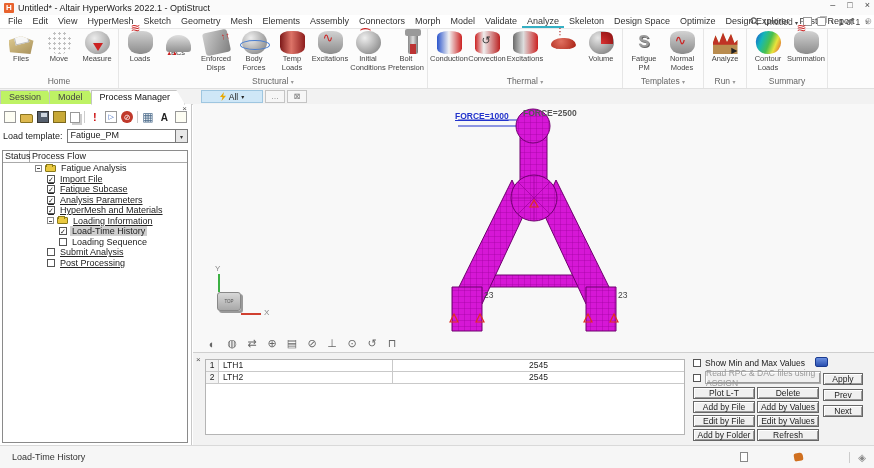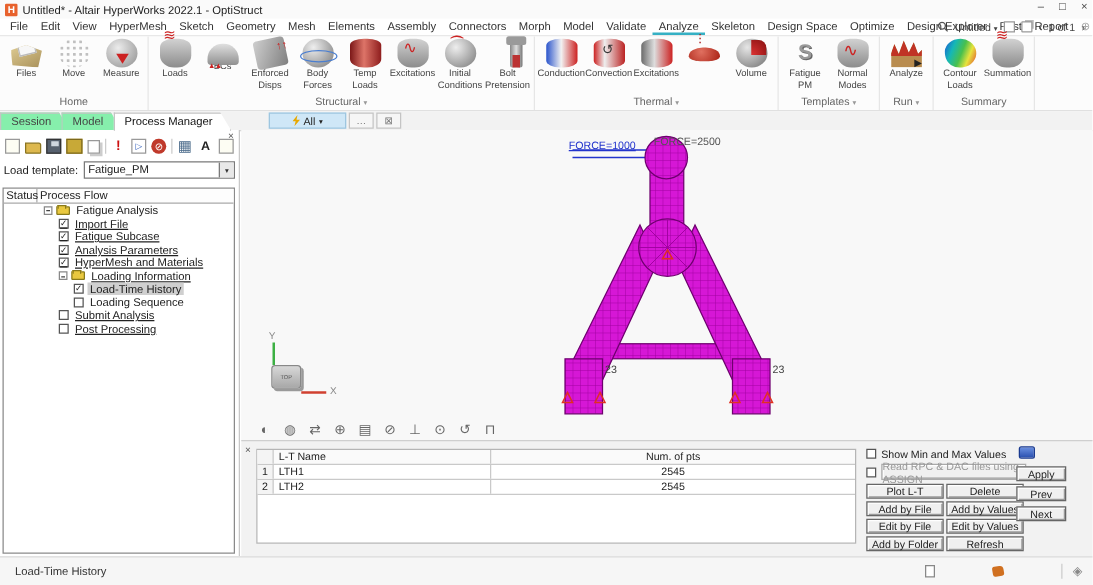--- a/index.html
+++ b/index.html
@@ -57,23 +57,23 @@
   .ic-volume::after { content:""; position:absolute; right:1px; top:1px; width:12px; height:12px; background:radial-gradient(circle at 0 100%,#d33,#811); border-radius:0 50% 0 0; }
   .ic-fatigue { color:#9a9a9a; font-weight:bold; font-size:17px; text-shadow:1px 1px 0 #666; text-align:center; line-height:22px; }
   .ic-normal::after { content:"∿"; position:absolute; top:1px; left:5px; color:#c22; font-size:14px; }
   .ic-analyze { background:#b98c4f; clip-path:polygon(0 55%,12% 18%,26% 52%,42% 6%,58% 48%,74% 12%,88% 52%,100% 38%,100% 100%,0 100%); }
   .ic-analyze::before { content:""; position:absolute; inset:0 0 40% 0; background:#c03325; clip-path:polygon(0 90%,12% 30%,26% 88%,42% 10%,58% 80%,74% 20%,88% 86%,100% 63%,100% 100%,0 100%); }
   .ic-analyze::after { content:"▶"; position:absolute; right:0; bottom:-1px; font-size:8px; color:#222; }
   .ic-contour { background:linear-gradient(120deg,#1b4fd8,#15b7b7 28%,#49c04d 52%,#e8e33c 72%,#e03a2f); border-radius:46% 54% 50% 50%; transform:rotate(-8deg); }
 
   
   #tabrow { height:16px; background:#f2f2f2; border-bottom:1px solid #d8d8d8; font-size:9px; }
-  .tab { height:15px; margin-top:1px; padding:1px 14px 0 8px; background:#86efac; border:1px solid #c4c4c4; border-bottom:none; clip-path:polygon(0 100%,0 0,calc(100% - 9px) 0,100% 100%); margin-right:-7px; color:#444; }
+  .tab { height:15px; margin-top:1px; padding:1px 14px 0 8px; background:#bef264; border:1px solid #c4c4c4; border-bottom:none; clip-path:polygon(0 100%,0 0,calc(100% - 9px) 0,100% 100%); margin-right:-7px; color:#444; }
   .tab.active { background:#fff; color:#111; z-index:2; position:relative; }
-  #entitybar { position:absolute; left:215px; top:1px; display:flex; gap:2px; }
+  #entitybar { position:absolute; left:201px; top:1px; display:flex; gap:2px; }
   #filterbtn { background:#cfe7f7; border:1px solid #9ec6e0; font-size:8.5px; height:13px; width:62px; display:flex; align-items:center; justify-content:center; gap:3px; }
   .minibtn { border:1px solid #c4c4c4; background:#f6f6f6; font-size:8px; height:13px; width:20px; display:flex; align-items:center; justify-content:center; color:#777; }
 
   
   #main { position:absolute; top:104px; left:0; width:874px; height:341px; }
   #leftpanel { position:absolute; left:0; top:0; width:192px; height:341px; background:#fff; border-right:1px solid #c8c8c8; }
   #panelclose { position:absolute; right:4px; top:0px; font-size:8px; color:#555; }
   #ptoolbar { display:flex; gap:4px; padding:7px 4px 4px 4px; align-items:center; }
   .pi { width:13px; height:12px; display:inline-flex; align-items:center; justify-content:center; font-size:9px; position:relative; }
   .pi-doc { background:#fdfdf3; border:1px solid #999; }
@@ -101,21 +101,21 @@
   .d0 { padding-left:32px; } .d1 { padding-left:44px;text-decoration:underline; } .d2 { padding-left:56px; }
   .exp { width:7px; height:7px; border:1px solid #888; background:#fff; position:relative; flex:none; }
   .exp::after { content:""; position:absolute; left:1px; right:1px; top:2.5px; height:1px; background:#444; }
   .fold { width:11px; height:7px; background:#e9c83f; border:1px solid #8a7a1a; border-radius:0 1px 1px 1px; position:relative; flex:none; }
   .fold::before { content:""; position:absolute; top:-2px; left:0; width:5px; height:2px; background:#e9c83f; border:1px solid #8a7a1a; border-bottom:none; }
   .cb { width:8px; height:8px; border:1px solid #555; background:#fff; flex:none; font-size:7px; line-height:7px; text-align:center; color:#222; }
 
   
   #graphics { position:absolute; left:193px; top:0; width:681px; height:248px; background:#f8f8f8; }
   #partsvg { position:absolute; left:247px; top:0; }
-  .forcelabel { position:absolute; font-size:8.5px; white-space:nowrap; }
+  .forcelabel { position:absolute; font-size:8.5px; white-space:nowrap;font-weight:bold; }
   #flblue { left:262px; top:7px; color:#2233cc; text-decoration:underline; }
   #fldark { left:330px; top:4px; color:#555; }
   .conlabel { position:absolute; font-size:8.5px; color:#444; }
   #triad { position:absolute; left:14px; top:168px; width:60px; height:60px; font-size:8px; color:#888; }
   #triadcube { position:absolute; left:10px; top:20px; width:24px; height:19px; background:linear-gradient(#d8d8d8,#a8a8a8); border:1px solid #888; border-radius:3px; display:flex; align-items:center; justify-content:center; font-size:4.5px; color:#555; box-shadow:2px 2px 0 #9a9a9a; }
   #triad .yaxis { position:absolute; left:11px; top:2px; width:2px; height:18px; background:#3cb043; }
   #triad .xaxis { position:absolute; left:34px; top:41px; width:20px; height:2px; background:#d04030; }
   #triad .ylab { position:absolute; left:8px; top:-8px; }
   #triad .xlab { position:absolute; left:57px; top:36px; }
   #viewbar { position:absolute; left:12px; bottom:2px; display:flex; gap:6px; }
@@ -129,21 +129,21 @@
   .ltr .cn { width:13px; border-right:1px solid #c9c9c9; text-align:center; background:#f4f4f4; }
   .ltr .cname { width:174px; border-right:1px solid #c9c9c9; padding-left:4px; }
   .ltr .cpts { flex:1; text-align:center; }
   .ltr.hdr { background:#fafafa; }
   #rpccol { position:absolute; left:500px; top:5px; width:128px; font-size:8.5px; }
   .ckrow { display:flex; align-items:center; gap:4px; margin-bottom:3px; }
   .btn { border:1px solid #666; background:#f0f0f0; box-shadow:inset 1px 1px 0 #fff, inset -1px -1px 0 #9a9a9a; font-size:8.5px; height:12px; display:flex; align-items:center; justify-content:center; color:#222; }
   .btn.disabled { color:#999; border-color:#aaa; }
   #btngrid { display:grid; grid-template-columns:62px 62px; gap:2px; margin-top:2px; }
   #ploticon { position:absolute; left:622px; top:4px; width:13px; height:10px; background:linear-gradient(#6a8fe0,#2a50b0); border:1px solid #1a3a90; border-radius:2px; }
-  #navcol { position:absolute; right:21px; top:20px; display:flex; flex-direction:column; gap:4px;text-align:center; }
+  #navcol { position:absolute; right:11px; top:20px; display:flex; flex-direction:column; gap:4px;text-align:center; }
   #navcol .btn { width:40px; }
 
   
   #statusbar { position:absolute; left:0; top:445px; width:874px; height:23px; background:#f6f6f6; border-top:1px solid #d9d9d9; display:flex; align-items:center; font-size:9px; color:#333; padding-left:12px; }
   #statusicons { position:absolute; right:8px; display:flex; gap:46px; align-items:center; }
   .sti-doc { width:8px; height:10px; border:1px solid #888; background:#fff; }
   .sti-orange { width:9px; height:8px; background:#d07020; transform:rotate(-10deg); border-radius:2px 3px 2px 2px; }
   .sti-nav { color:#888; font-size:10px; border-left:1px solid #ccc; padding-left:8px; }
 </style>
 </head>
@@ -462,25 +462,20 @@
       <span class="vicon">⊥</span>
       <span class="vicon">⊙</span>
       <span class="vicon">↺</span>
       <span class="vicon">⊓</span>
     </div>
   </div>
 
   <div id="ltpanel">
     <span id="ltclose">×</span>
     <div id="lttable">
-      <div class="ltr hdr">
-        <span class="cn"></span>
-        <span class="cname">L-T Name</span>
-        <span class="cpts">Num. of pts</span>
-      </div>
       <div class="ltr">
         <span class="cn">1</span>
         <span class="cname">LTH1</span>
         <span class="cpts">2545</span>
       </div>
       <div class="ltr">
         <span class="cn">2</span>
         <span class="cname">LTH2</span>
         <span class="cpts">2545</span>
       </div>

